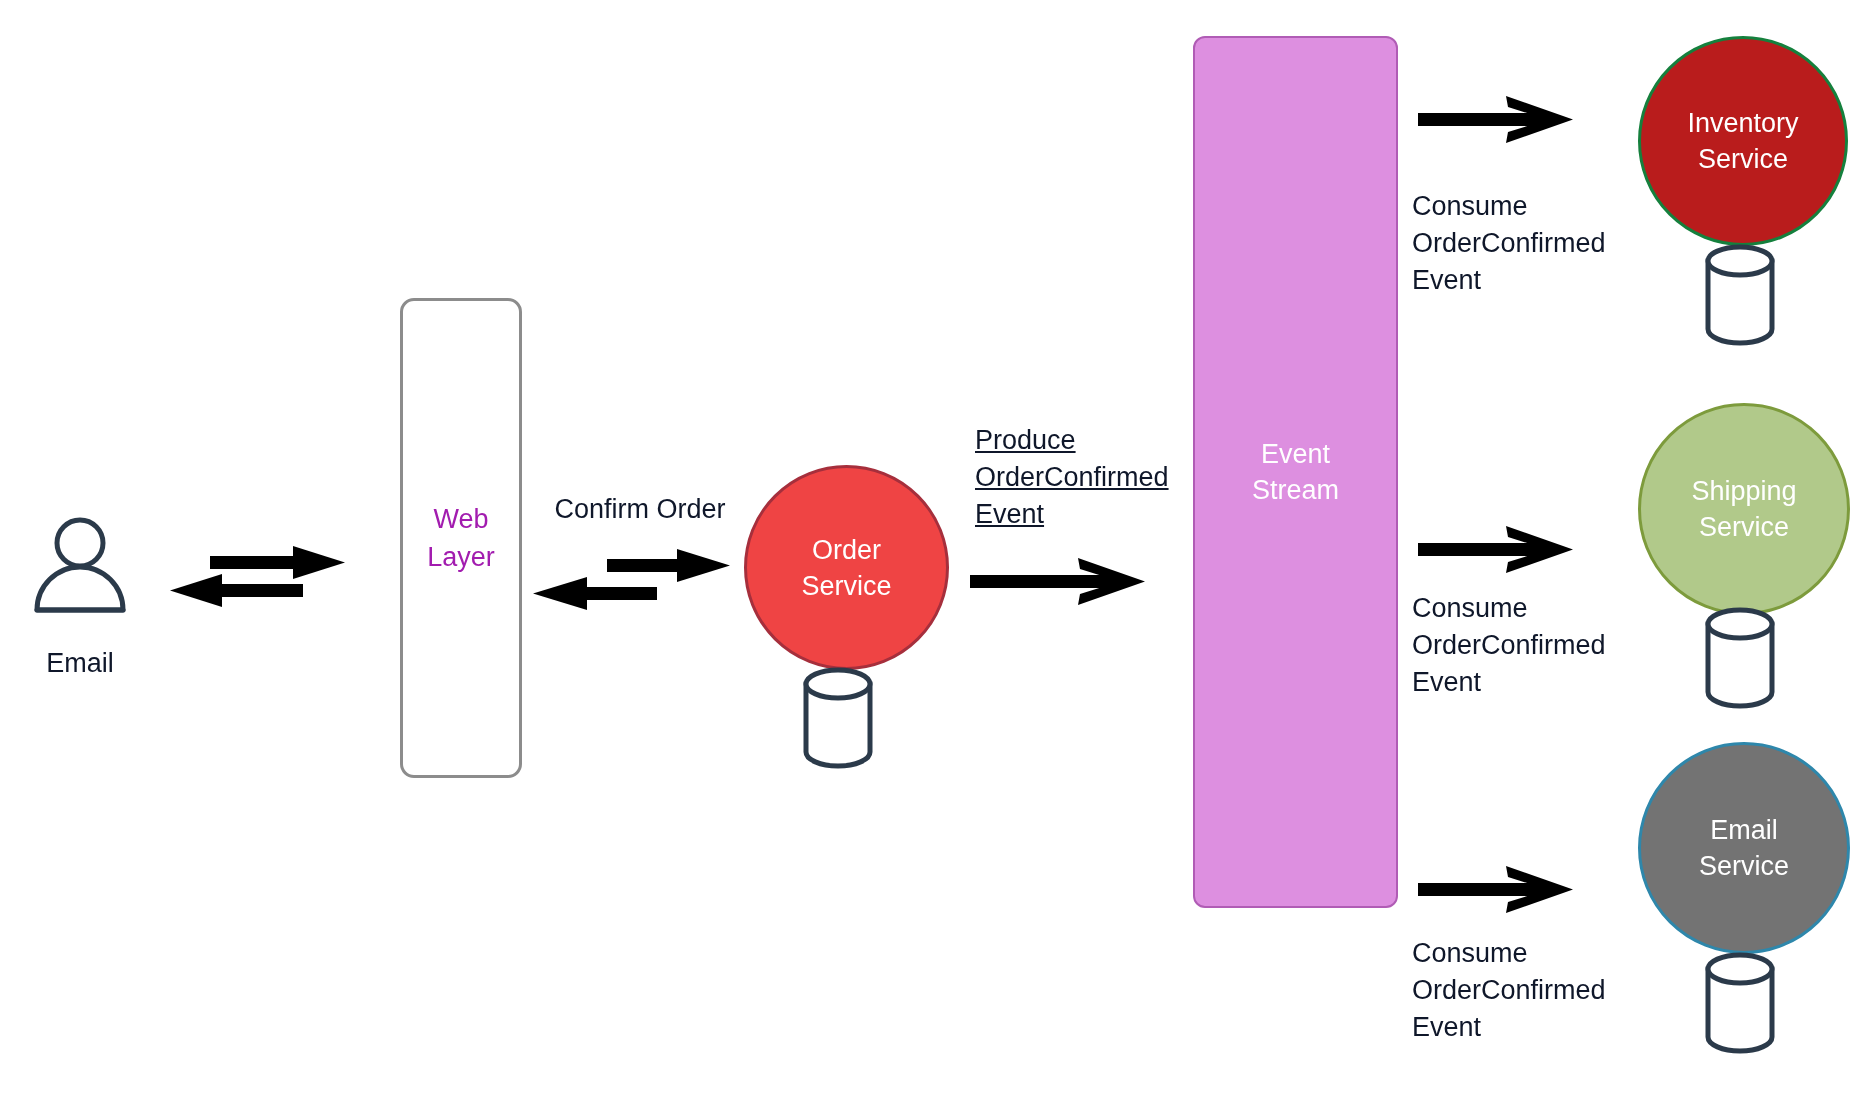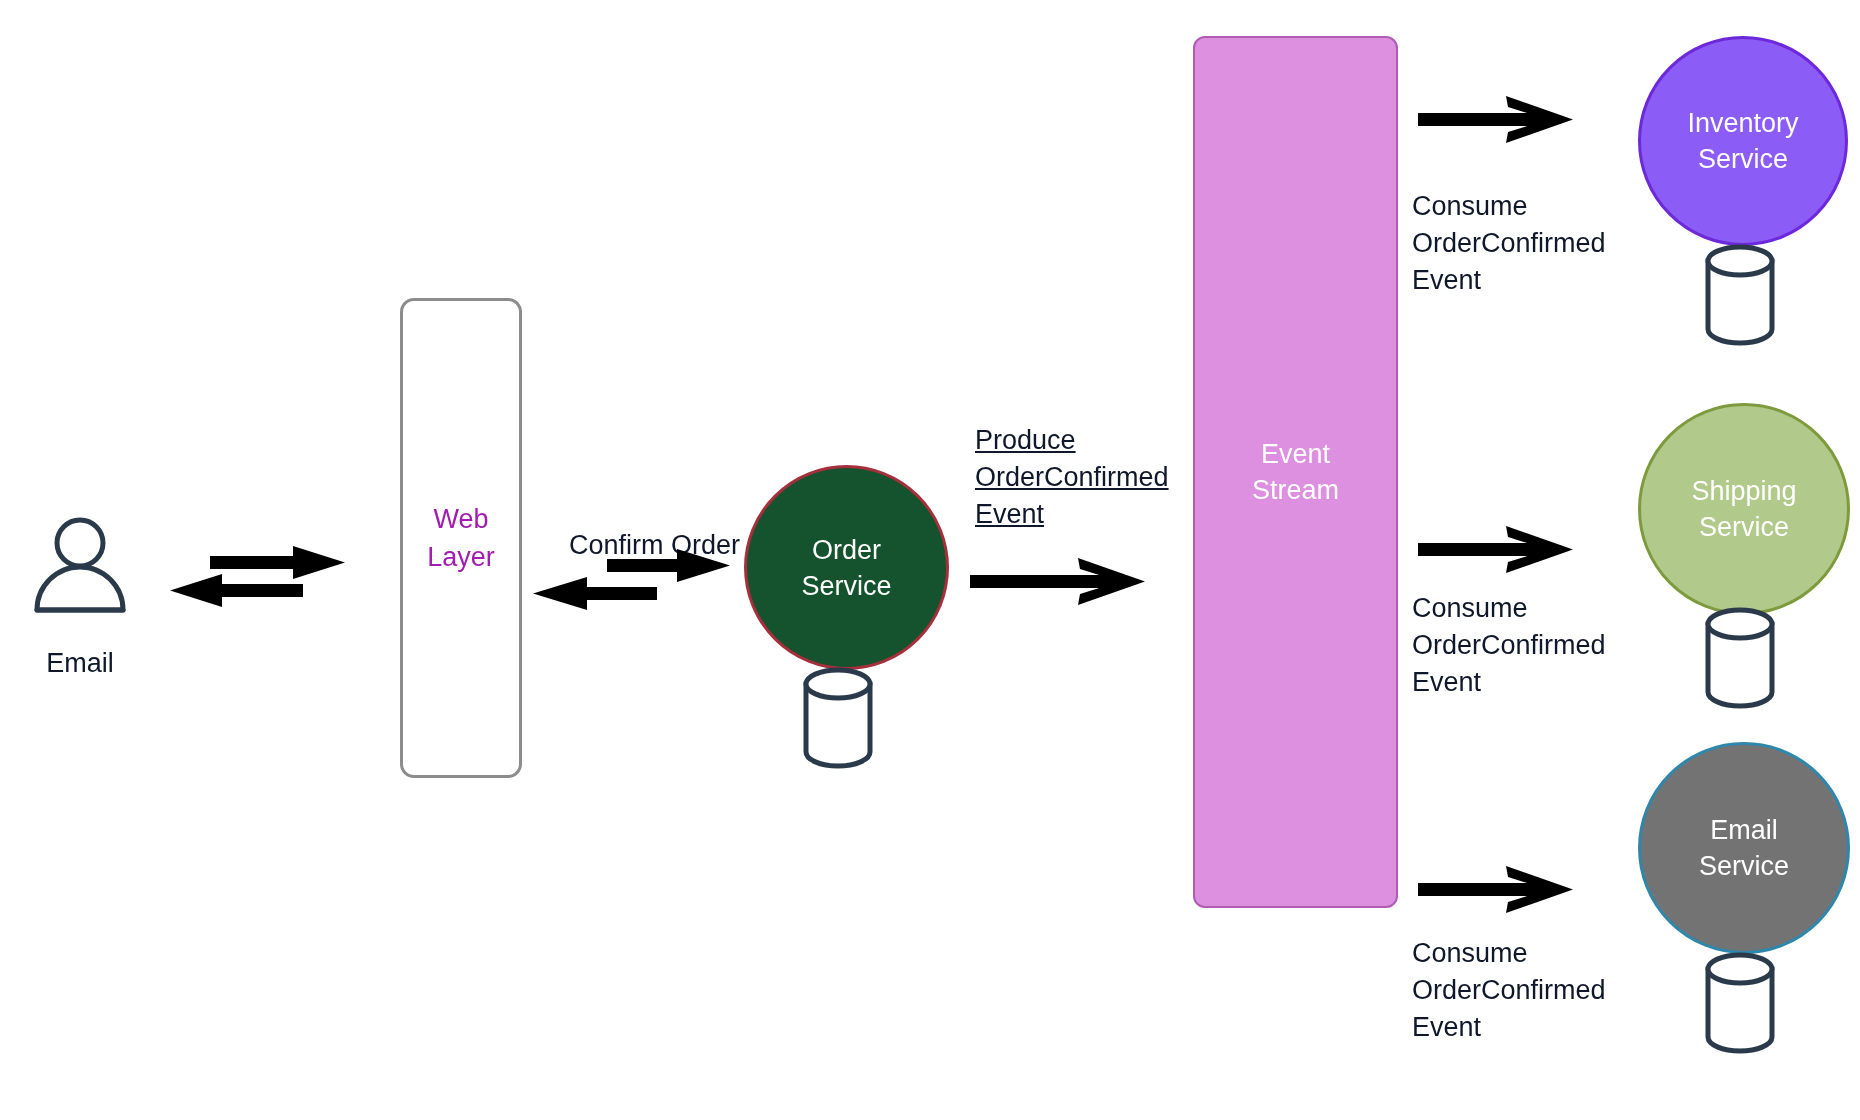--- a/index.html
+++ b/index.html
@@ -99,34 +99,34 @@
       <rect x="48" y="44" width="95" height="13" fill="#000000"></rect>
       <polygon points="62,34 10,50.5 62,67" fill="#000000"></polygon>
     </svg>
   </div>
 
   <div class="abs weblayer-box" style="left:400px; top:298px; width:122px; height:480px;">
     <span>Web
 Layer</span>
   </div>
 
-  <div class="abs label" style="left:540px; top:491px; width:200px; text-align:right;margin-top:36px;">Confirm Order</div>
+  <div class="abs label" style="left:540px; top:491px; width:200px; text-align:center;">Confirm Order</div>
 
   <div class="abs" style="left:525px; top:545px; width:215px; height:80px;">
     <svg width="215" height="80" viewBox="0 0 215 80">
 
       <rect x="82" y="14" width="82" height="13" fill="#000000"></rect>
       <polygon points="152,4 205,20.5 152,37" fill="#000000"></polygon>
 
       <rect x="50" y="42" width="82" height="13" fill="#000000"></rect>
       <polygon points="62,32 8,48.5 62,65" fill="#000000"></polygon>
     </svg>
   </div>
 
-  <div class="abs node-circle" style="left:744px; top:465px; width:205px; height:205px; background:#14532d; border:3px solid #a62f3c;">
+  <div class="abs node-circle" style="left:744px; top:465px; width:205px; height:205px; background:#ef4444; border:3px solid #a62f3c;">
     <span>Order
 Service</span>
   </div>
 
   <div class="abs" style="left:798px; top:668px; width:80px; height:100px;">
     <svg width="80" height="100" viewBox="0 0 80 100">
       <path d="M8 16 L8 84 A32 14 0 0 0 72 84 L72 16 Z" fill="#ffffff" stroke="#2b3a4a" stroke-width="5"></path>
       <ellipse cx="40" cy="16" rx="32" ry="14" fill="#ffffff" stroke="#2b3a4a" stroke-width="5"></ellipse>
     </svg>
   </div>
@@ -151,21 +151,21 @@
   <div class="abs" style="left:1418px; top:90px; width:190px; height:60px;">
     <svg width="190" height="60" viewBox="0 0 190 60">
       <rect x="0" y="23" width="135" height="13" fill="#000000"></rect>
       <polygon points="88,6 155,29.5 88,53 90,42 130,29.5 90,17" fill="#000000"></polygon>
     </svg>
   </div>
   <div class="abs label" style="left:1412px; top:188px; width:240px; text-align:left;">Consume
 OrderConfirmed
 Event</div>
 
-  <div class="abs node-circle" style="left:1638px; top:36px; width:210px; height:210px; background:#8b5cf6; border:3px solid #6d28d9;align-items:center;">
+  <div class="abs node-circle" style="left:1638px; top:36px; width:210px; height:210px; background:#b91c1c; border:3px solid #15803d;align-items:center;">
     <span>Inventory
 Service</span>
   </div>
   <div class="abs" style="left:1700px; top:245px; width:80px; height:100px;">
     <svg width="80" height="100" viewBox="0 0 80 100">
       <path d="M8 16 L8 84 A32 14 0 0 0 72 84 L72 16 Z" fill="#ffffff" stroke="#2b3a4a" stroke-width="5"></path>
       <ellipse cx="40" cy="16" rx="32" ry="14" fill="#ffffff" stroke="#2b3a4a" stroke-width="5"></ellipse>
     </svg>
   </div>
 

